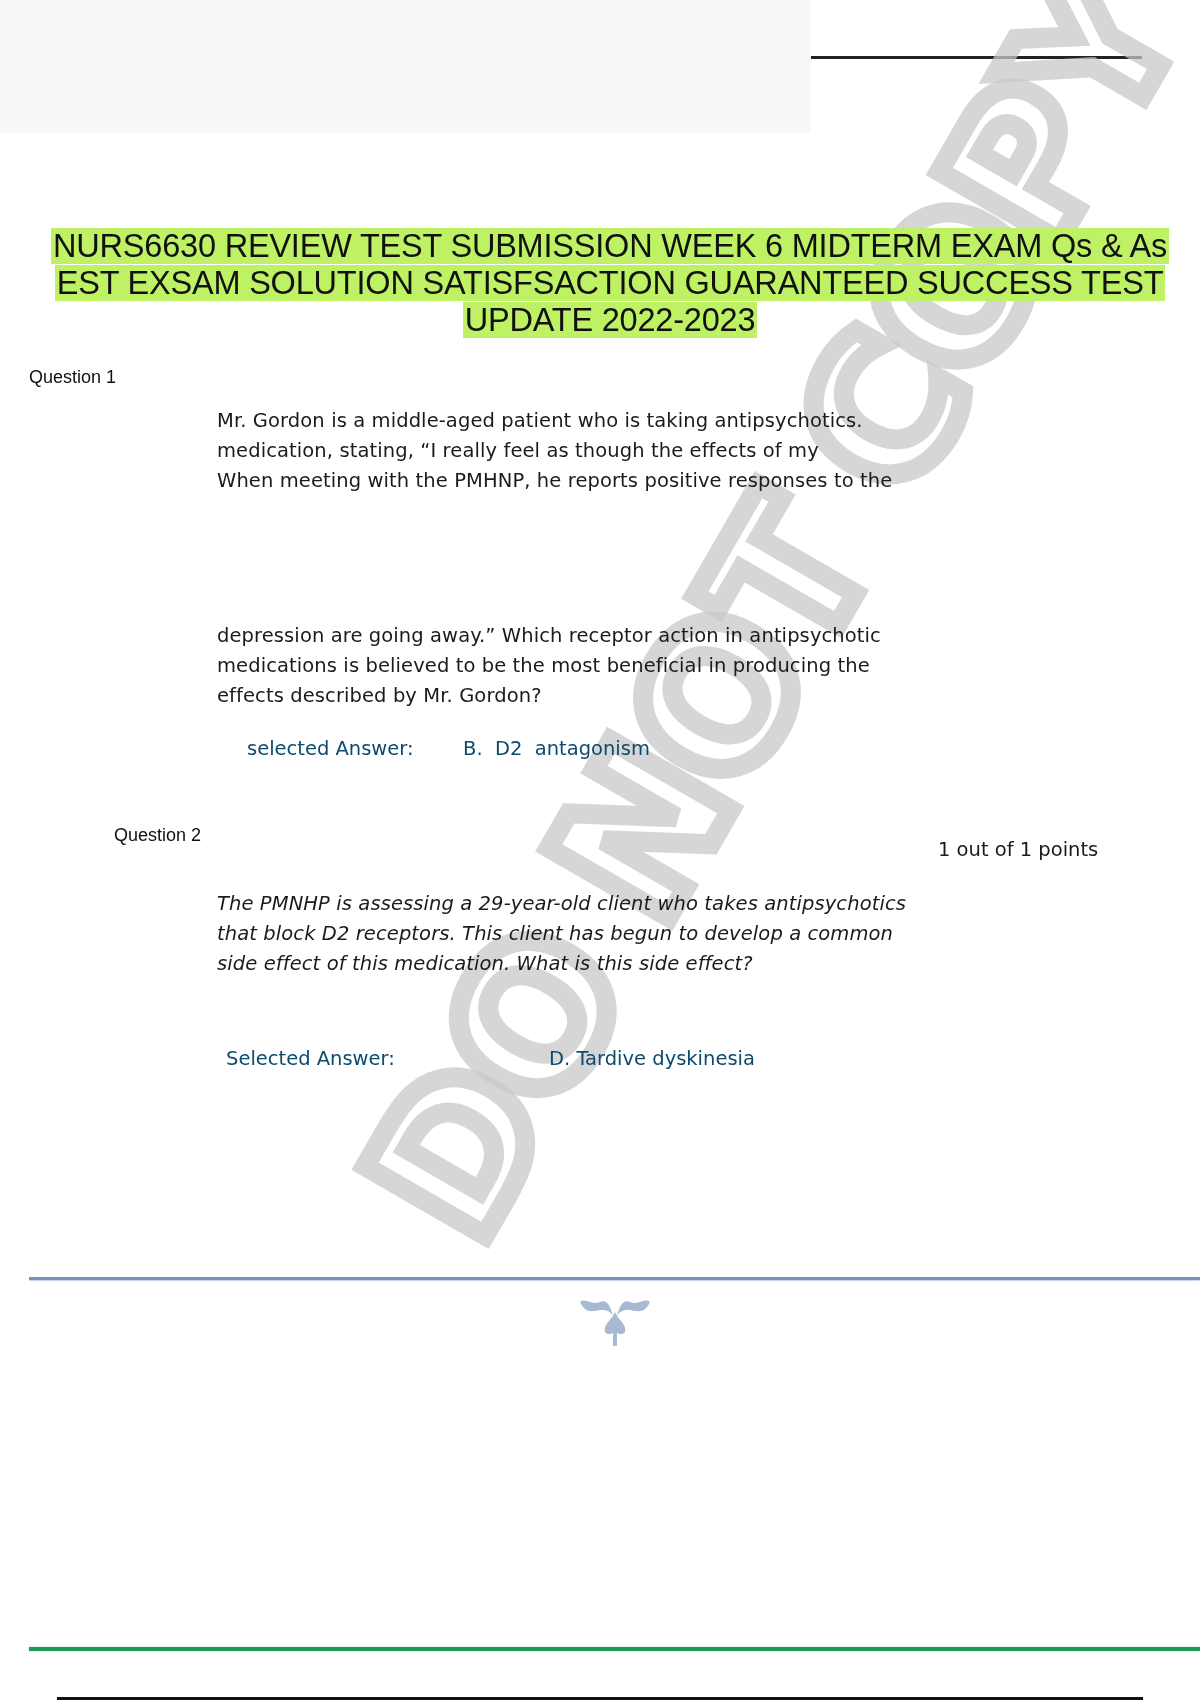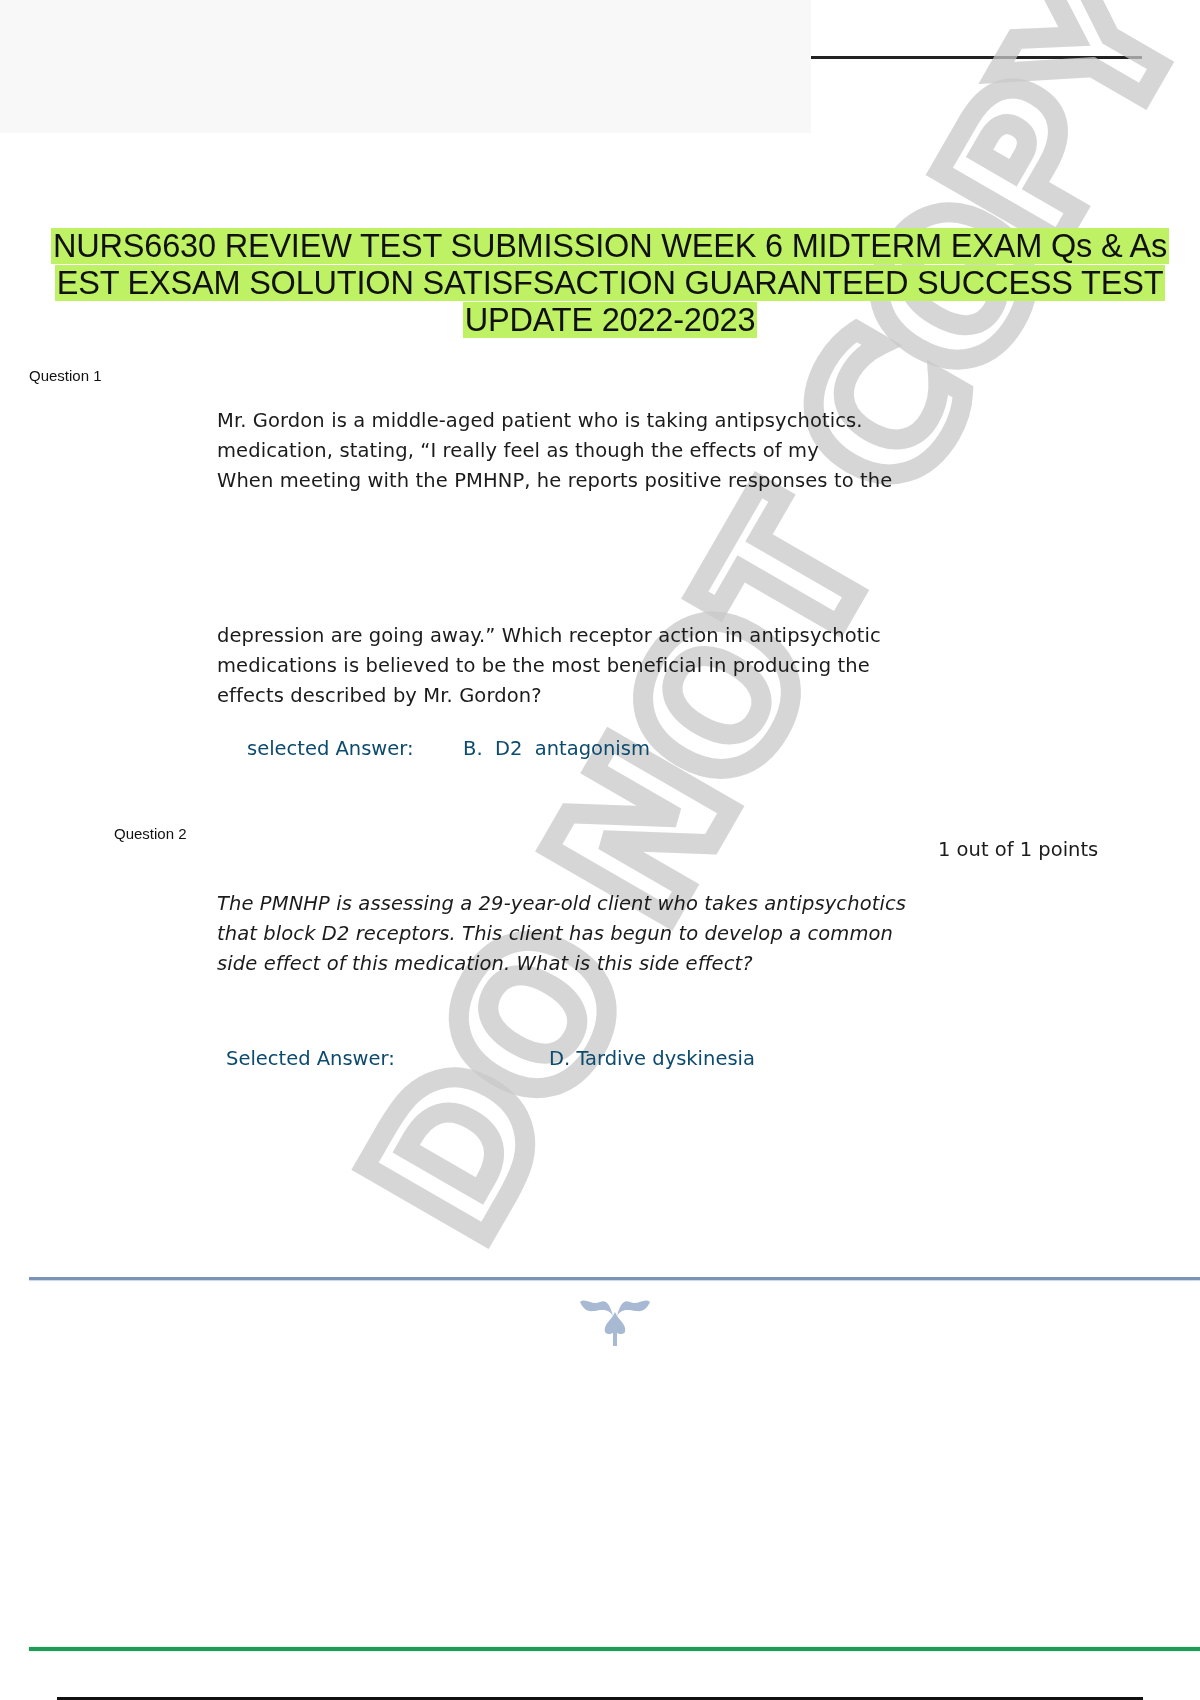--- a/index.html
+++ b/index.html
@@ -18,21 +18,21 @@
   .title {
     left: 40px; top: 228px; width: 1140px; text-align: center;
     font-family: "Liberation Sans", sans-serif; font-size: 32.5px; line-height: 37px;
     color: #111; letter-spacing: -0.2px;
   }
   .title .line { display: block; white-space: nowrap; }
   .title .hl { background: #bef264; padding: 0 2px; }
 
   
   .q-label {
-    font-family: "Liberation Sans", sans-serif; font-size: 15px; color: #111; white-space: nowrap;
+    font-family: "Liberation Sans", sans-serif; font-size: 18px; color: #111; white-space: nowrap;
   }
   .q1-label { left: 29px; top: 367px; }
   .q2-label { left: 114px; top: 825px; }
 
   .body-text {
     font-family: "DejaVu Sans", sans-serif; font-size: 19.5px; line-height: 30px;
     color: #1b1b1b; white-space: nowrap; letter-spacing: 0.1px;
   }
   .body-text .ln { display: block; }
   .q1-body-a { left: 217px; top: 406px; }

